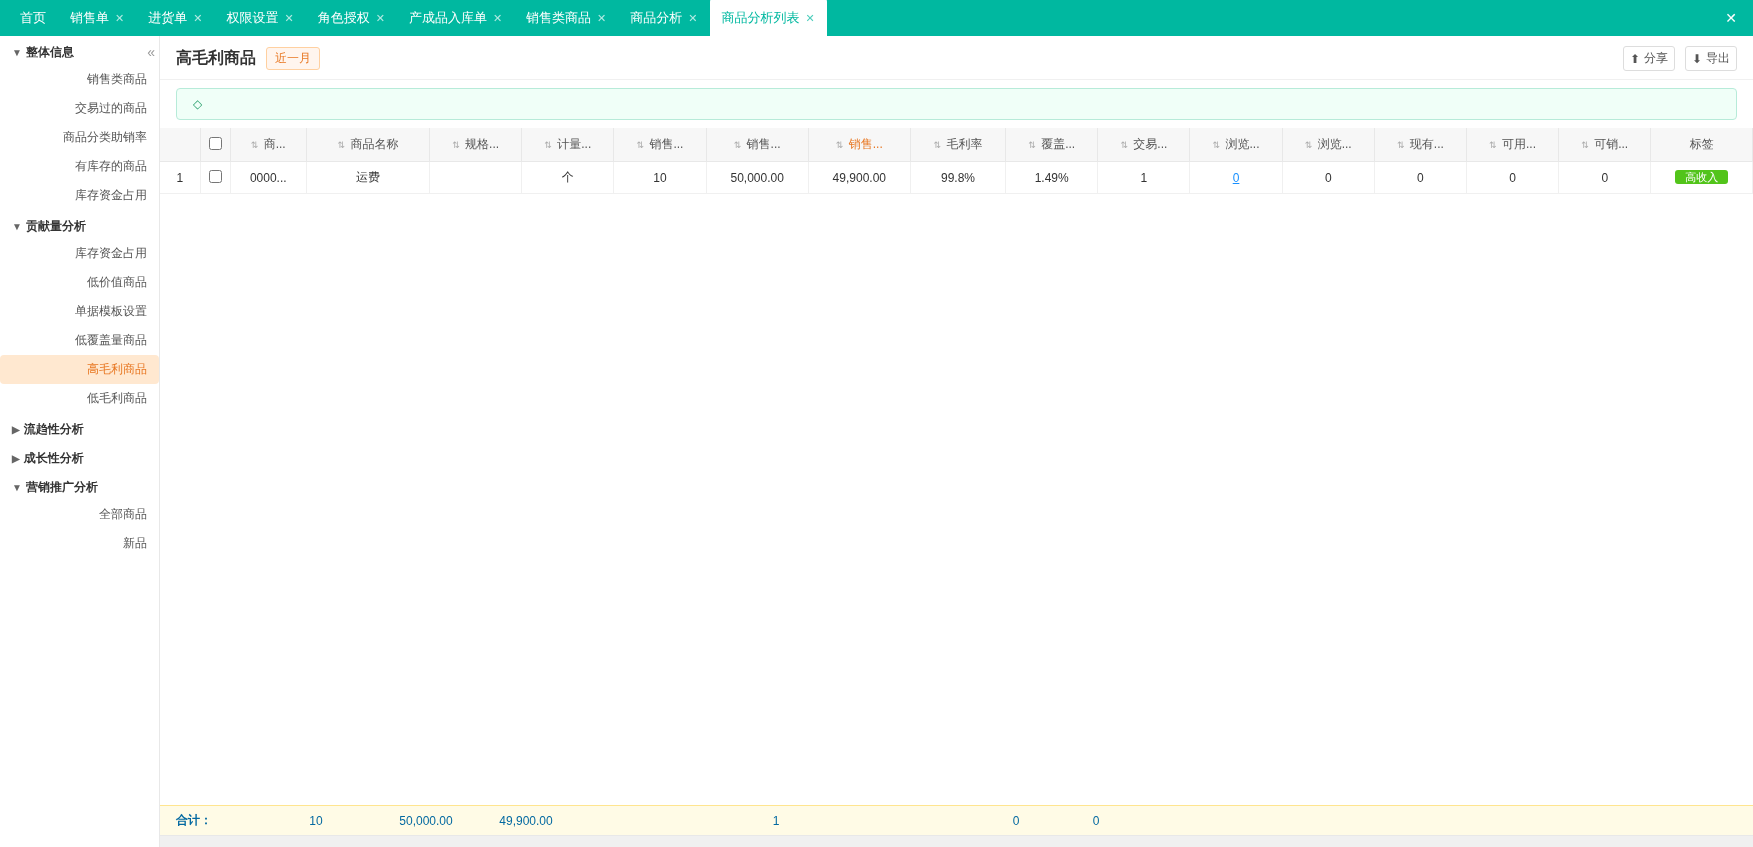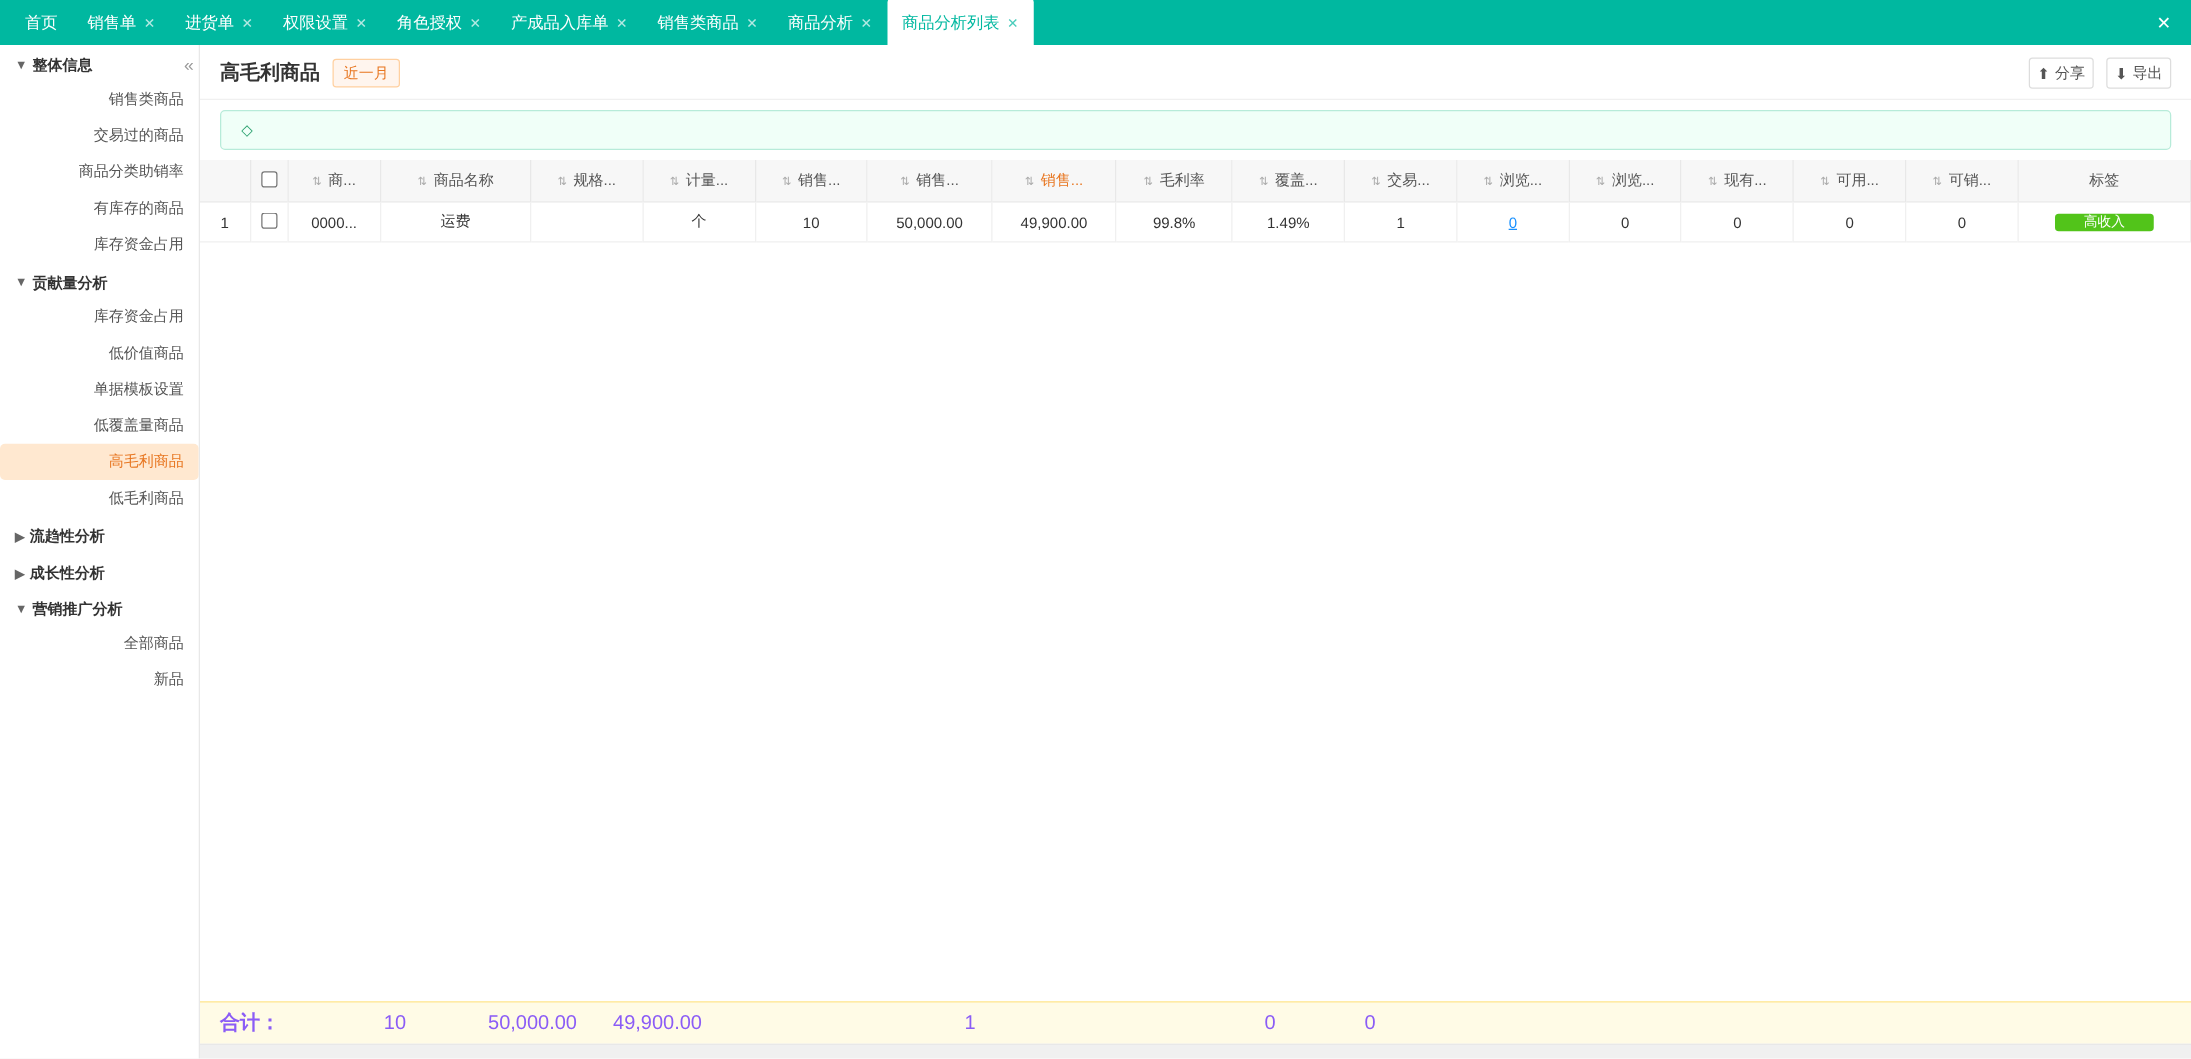--- a/index.html
+++ b/index.html
@@ -214,34 +214,34 @@
       padding: 7px 6px;
       text-align: center;
       color: #333;
       border-right: 1px solid #f0f0f0;
       white-space: nowrap;
     }
     .tag-high-income {
       color: #fff;
       background: #52c41a;
       border-radius: 3px;
-      padding: 1px 23px;
+      padding: 1px 10px;
       font-size: 11px;
     }
     .link-cell { color: #1890ff; cursor: pointer; text-decoration: underline; }
 
     
     .table-footer {
       display: flex;
       align-items: center;
       background: #fffbe6;
       border-top: 1px solid #ffe58f;
       padding: 6px 16px;
-      font-size: 16px;
-      color: #8b5cf6;
+      font-size: 12px;
+      color: #0369a1;
       flex-shrink: 0;
       gap: 0;
     }
     .footer-label {
       width: 80px;
       font-weight: bold;
     }
     .footer-cells {
       display: flex;
       flex: 1;

